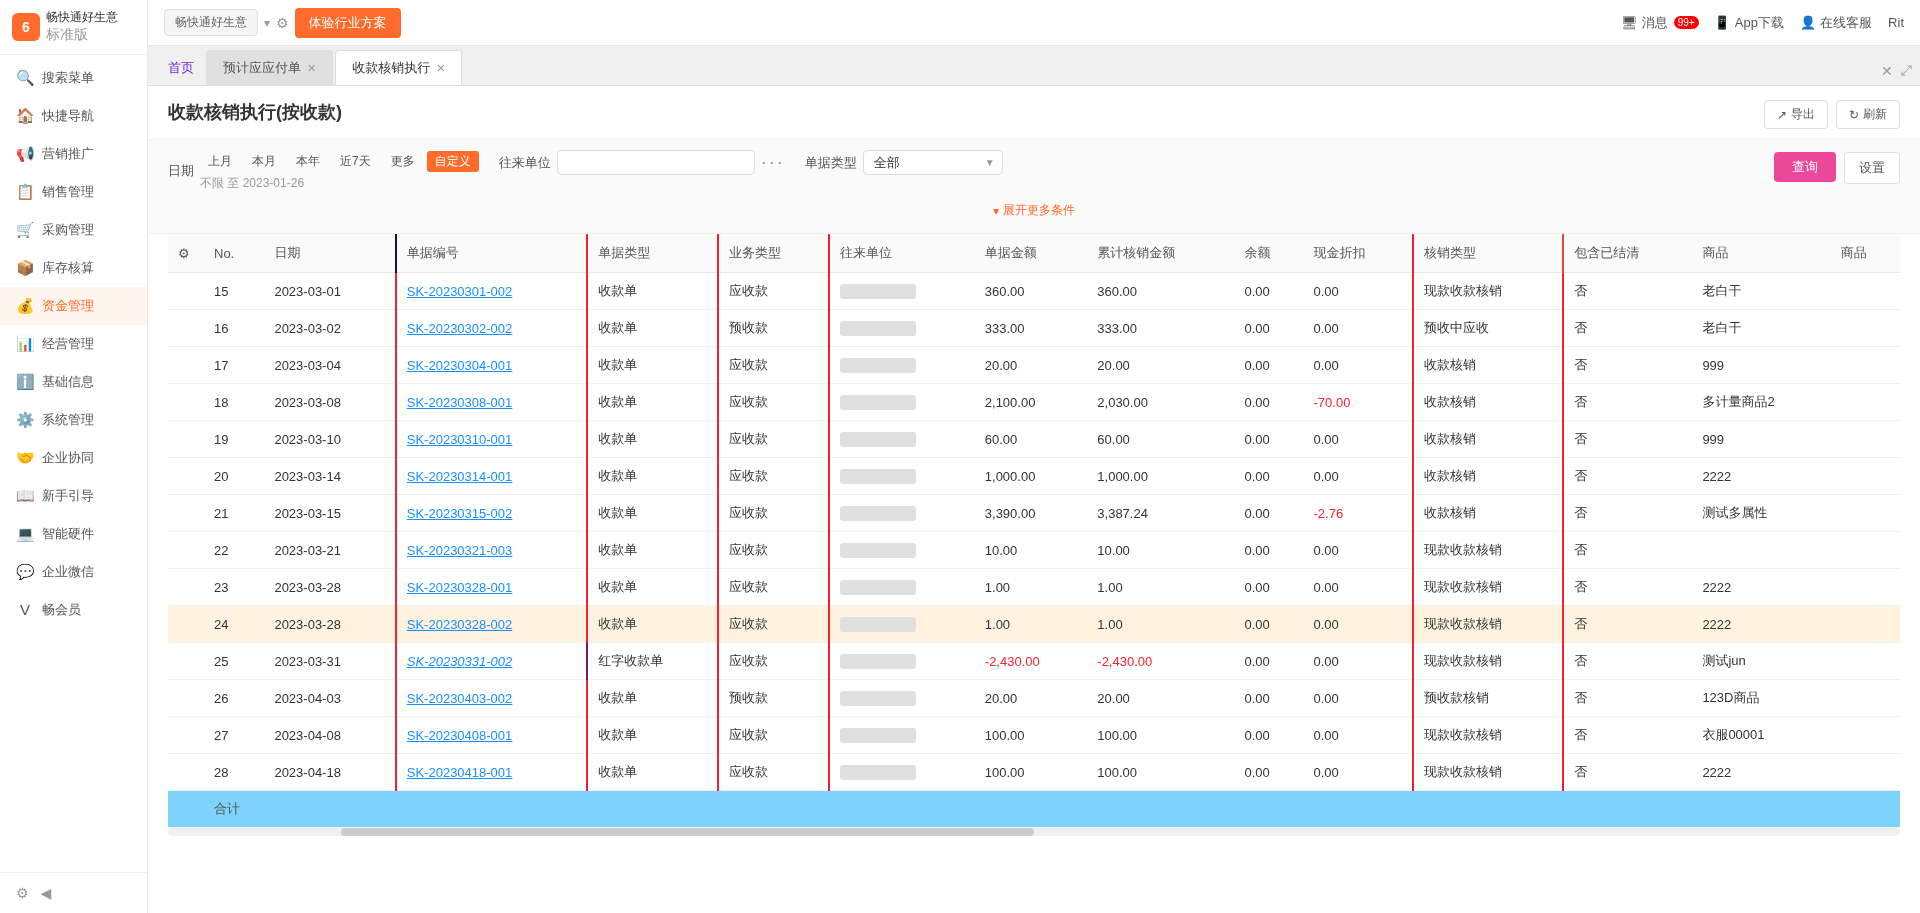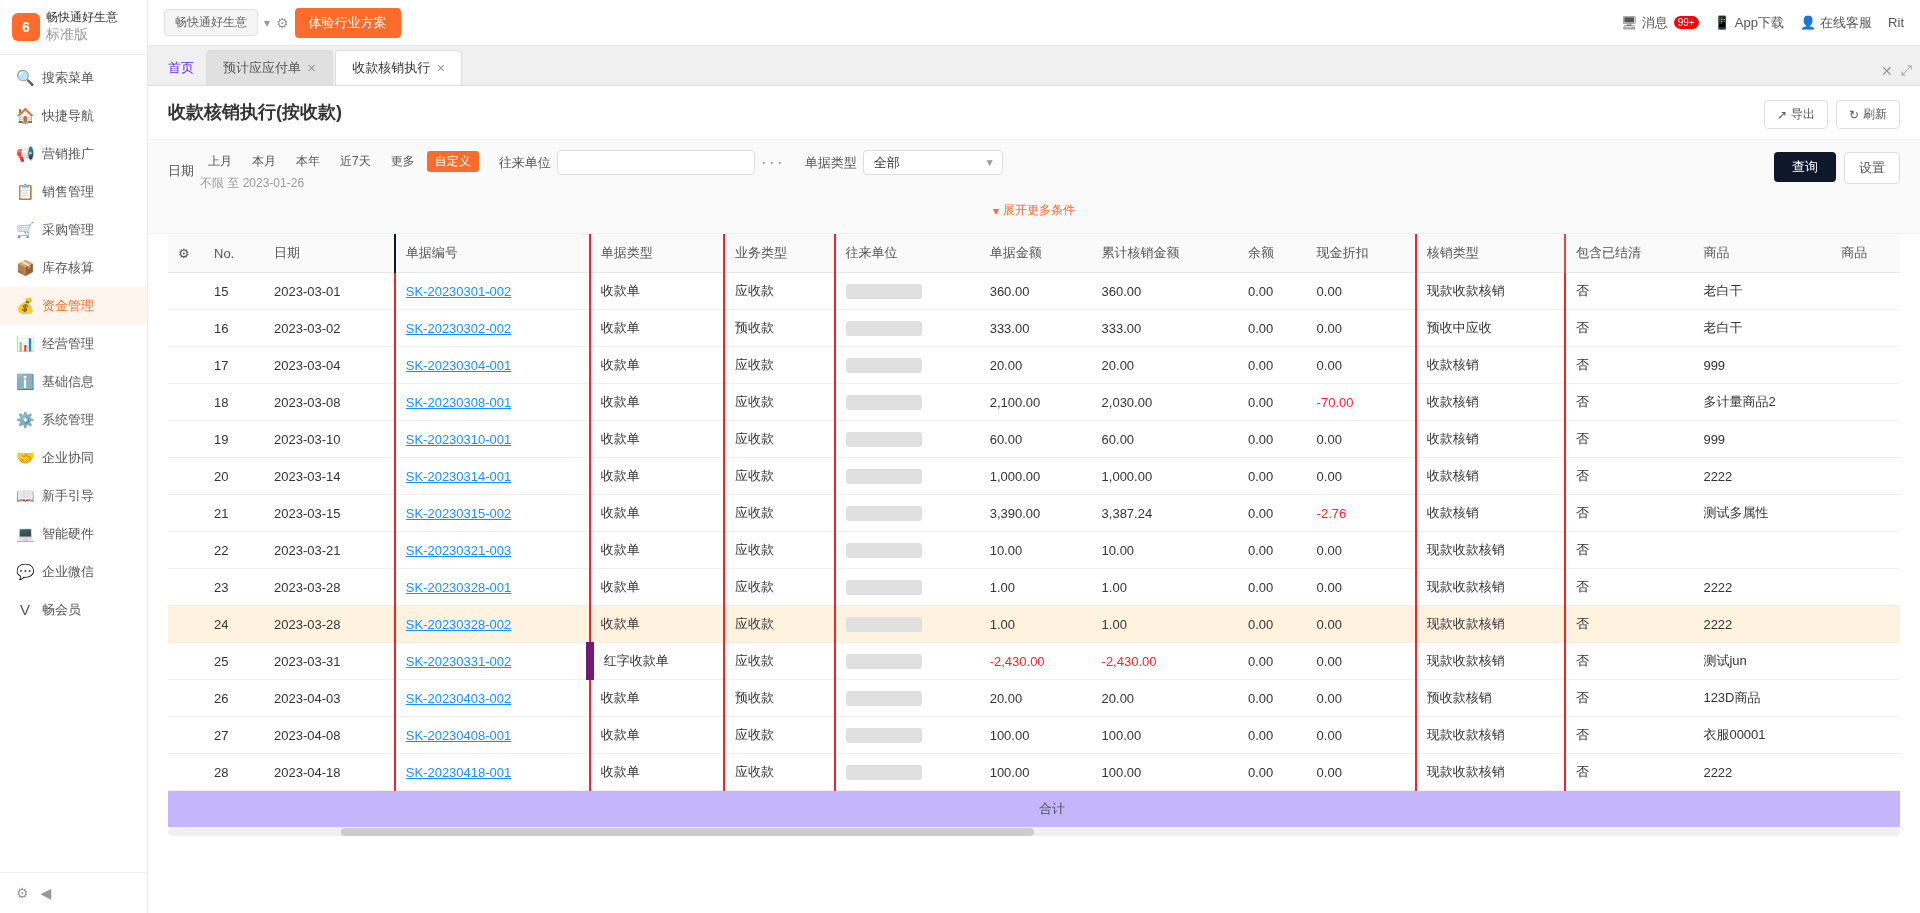--- a/index.html
+++ b/index.html
@@ -53,34 +53,34 @@
     .filter-label { color: #555; font-size: 13px; white-space: nowrap; }
     .filter-date-group { display: flex; align-items: center; gap: 4px; }
     .date-btn { padding: 3px 8px; border: none; background: none; cursor: pointer; color: #555; font-size: 12px; }
     .date-custom { background: #ff6b2b; color: white; border: none; border-radius: 3px; padding: 2px 8px; font-size: 12px; cursor: pointer; }
     .date-range { color: #999; font-size: 12px; margin-top: 2px; }
     .filter-input { border: 1px solid #ddd; border-radius: 4px; padding: 4px 10px; font-size: 13px; color: #333; background: #fff; min-width: 160px; }
     .filter-dots { color: #999; font-size: 18px; letter-spacing: 2px; cursor: pointer; }
     .filter-select { border: 1px solid #ddd; border-radius: 4px; padding: 4px 24px 4px 10px; font-size: 13px; color: #333; background: #fff; appearance: none; min-width: 140px; }
     .select-wrapper { position: relative; display: inline-flex; align-items: center; }
     .select-wrapper::after { content: '▼'; position: absolute; right: 8px; font-size: 10px; color: #999; pointer-events: none; }
-    .btn-query { background: #0f172a; color: white; border: none; border-radius: 4px; padding: 6px 18px; font-size: 13px; cursor: pointer; }
+    .btn-query { background: #ec4899; color: white; border: none; border-radius: 4px; padding: 6px 18px; font-size: 13px; cursor: pointer; }
     .btn-setting { background: #fff; border: 1px solid #ddd; border-radius: 4px; padding: 6px 14px; font-size: 13px; color: #555; cursor: pointer; }
     .expand-btn { display: flex; align-items: center; gap: 4px; color: #ff6b2b; cursor: pointer; font-size: 12px; padding: 4px 0; }
 
     
     .table-wrap { padding: 0 20px; overflow-x: auto; }
     table { width: 100%; border-collapse: collapse; font-size: 13px; min-width: 1400px; }
     thead tr { background: #fafafa; }
     th { padding: 10px 10px; text-align: left; color: #555; font-weight: 500; border-bottom: 1px solid #e8e8e8; white-space: nowrap; }
     td { padding: 9px 10px; color: #333; border-bottom: 1px solid #f0f0f0; white-space: nowrap; }
     tr.highlighted td { background: #fff3e0; }
     .link-text { color: #1890ff; text-decoration: underline; cursor: pointer; }
     .red-text { color: #f5222d; }
-    .tfoot-row td { background: #c4b5fd; font-weight: 500; color: #555; border-top: 1px solid #e8e8e8; text-align: center; }
+    .tfoot-row td { background: #7dd3fc; font-weight: 500; color: #555; border-top: 1px solid #e8e8e8; }
     .scroll-bar-area { height: 8px; background: #f0f0f0; margin: 0 20px; border-radius: 4px; position: relative; }
     .scroll-thumb { height: 8px; background: #ccc; border-radius: 4px; width: 40%; position: absolute; left: 10%; }
   </style>
 </head>
 <body>
 
 <div class="sidebar">
   <div class="sidebar-logo">
     <div class="logo-icon">6</div>
     <div>
@@ -459,21 +459,21 @@
       <td class="">0.00</td>
       <td style="border-left:2px solid #f5222d; border-right:2px solid #f5222d;">现款收款核销</td>
       <td>否</td>
       <td>2222</td>
       <td></td>
     </tr>
             <tr>
       <td></td>
       <td>25</td>
       <td>2023-03-31</td>
-      <td style="border-left:2px solid #f5222d; border-right:8px solid #701a75;"><a class="link-text">SK-20230331-002</a></td>
+      <td style="border-left:2px solid #f5222d; border-right:2px solid #701a75;font-style:italic;"><a class="link-text">SK-20230331-002</a></td>
       <td>红字收款单</td>
       <td style="border-left:2px solid #f5222d; border-right:2px solid #f5222d;">应收款</td>
       <td><span style="color:transparent;text-shadow:0 0 5px #aaa;background:#e0e0e0;border-radius:3px;padding:0 20px;">&nbsp;&nbsp;&nbsp;&nbsp;&nbsp;&nbsp;&nbsp;&nbsp;&nbsp;&nbsp;</span></td>
       <td class="red-text">-2,430.00</td>
       <td class="red-text">-2,430.00</td>
       <td>0.00</td>
       <td class="">0.00</td>
       <td style="border-left:2px solid #f5222d; border-right:2px solid #f5222d;">现款收款核销</td>
       <td>否</td>
       <td>测试jun</td>

